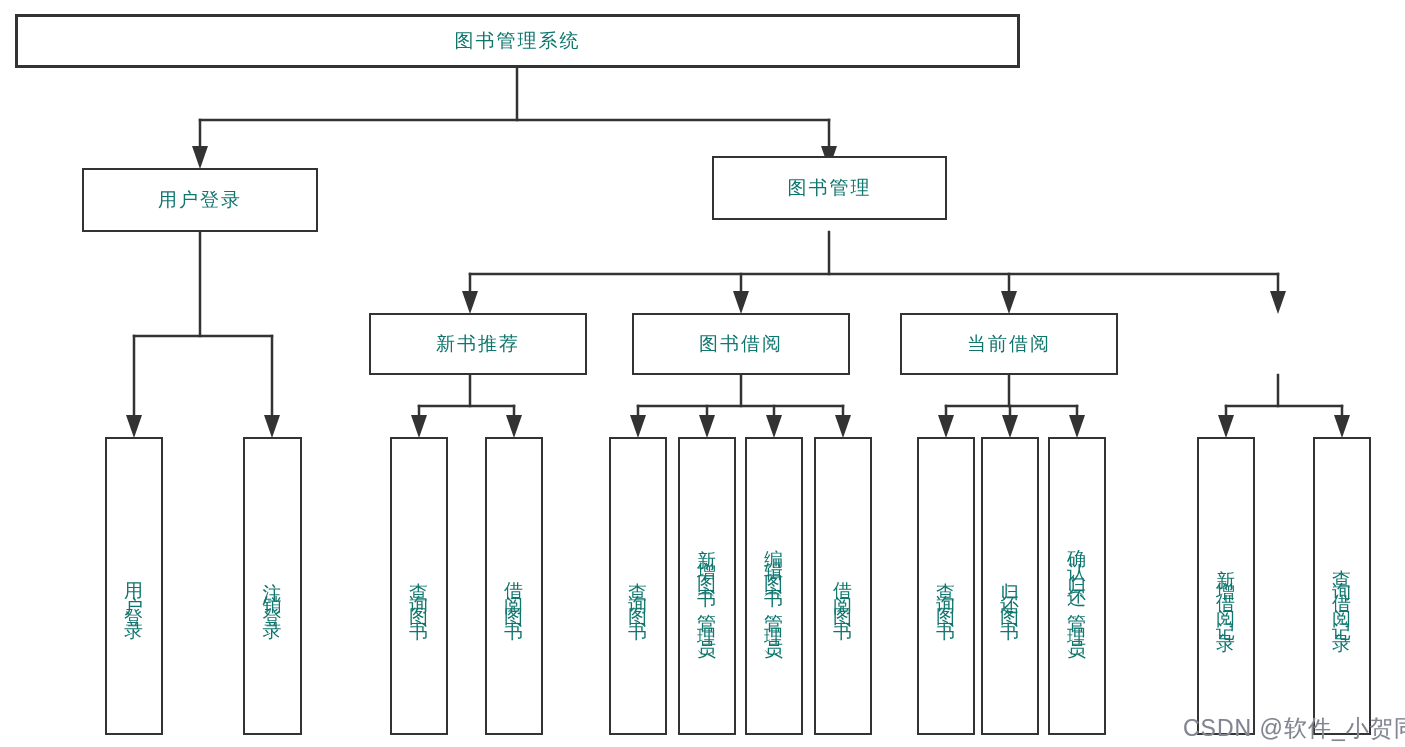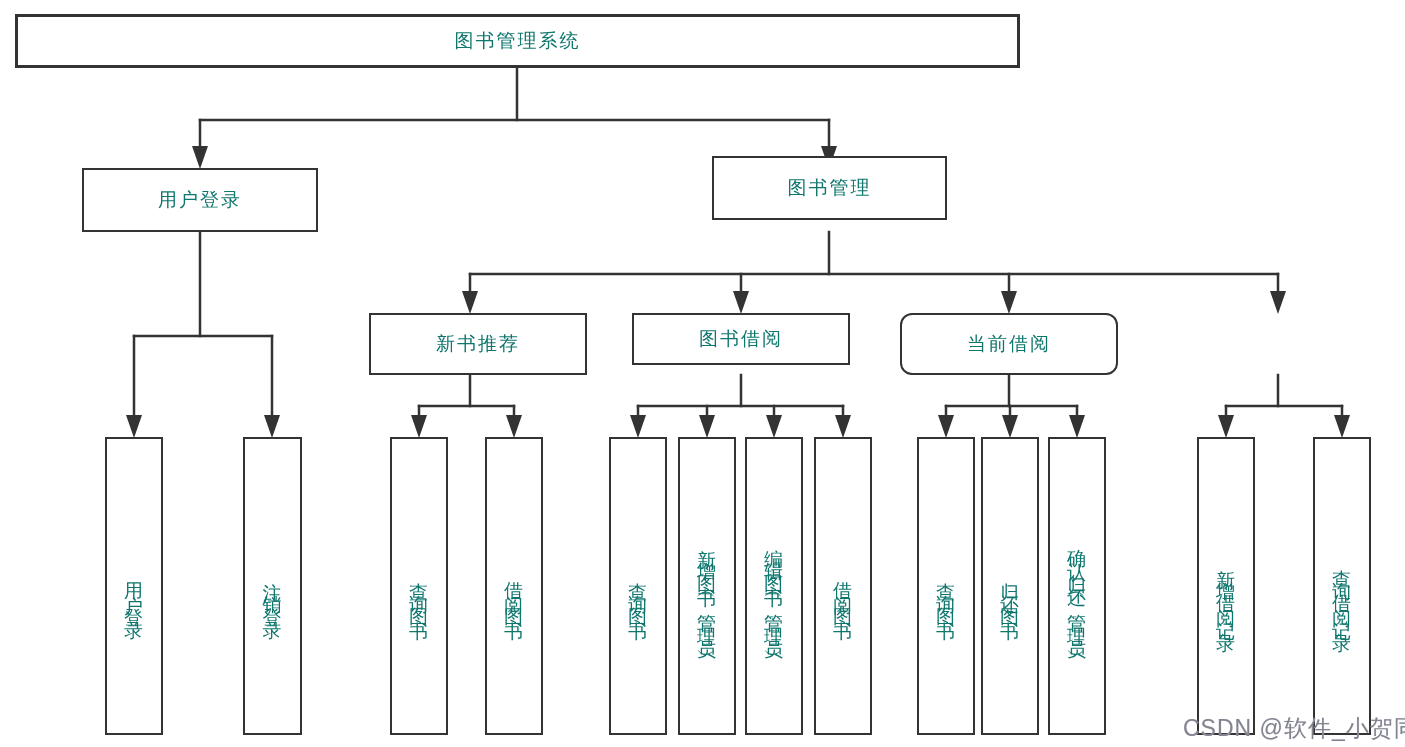--- a/index.html
+++ b/index.html
@@ -121,24 +121,24 @@
   <div class="box hbox" style="left:82px;top:168px;width:236px;height:64px;">
     <span>用户登录</span>
   </div>
   <div class="box hbox" style="left:712px;top:156px;width:235px;height:64px;">
     <span>图书管理</span>
   </div>
 
   <div class="box hbox" style="left:361px;top:313px;width:218px;height:62px;margin-left:8px;">
     <span>新书推荐</span>
   </div>
-  <div class="box hbox" style="left:632px;top:313px;width:218px;height:52px;">
+  <div class="box hbox" style="left:632px;top:313px;width:218px;height:62px;">
     <span>图书借阅</span>
   </div>
-  <div class="box hbox" style="left:900px;top:313px;width:218px;height:62px;border-radius:12px;">
+  <div class="box hbox" style="left:900px;top:313px;width:218px;height:62px;">
     <span>当前借阅</span>
   </div>
 
   <div class="box vbox" style="left:105px;top:437px;width:58px;height:298px;">
     <span class="vlabel">用户登录</span>
   </div>
   <div class="box vbox" style="left:243px;top:437px;width:59px;height:298px;">
     <span class="vlabel">注销登录</span>
   </div>
 

